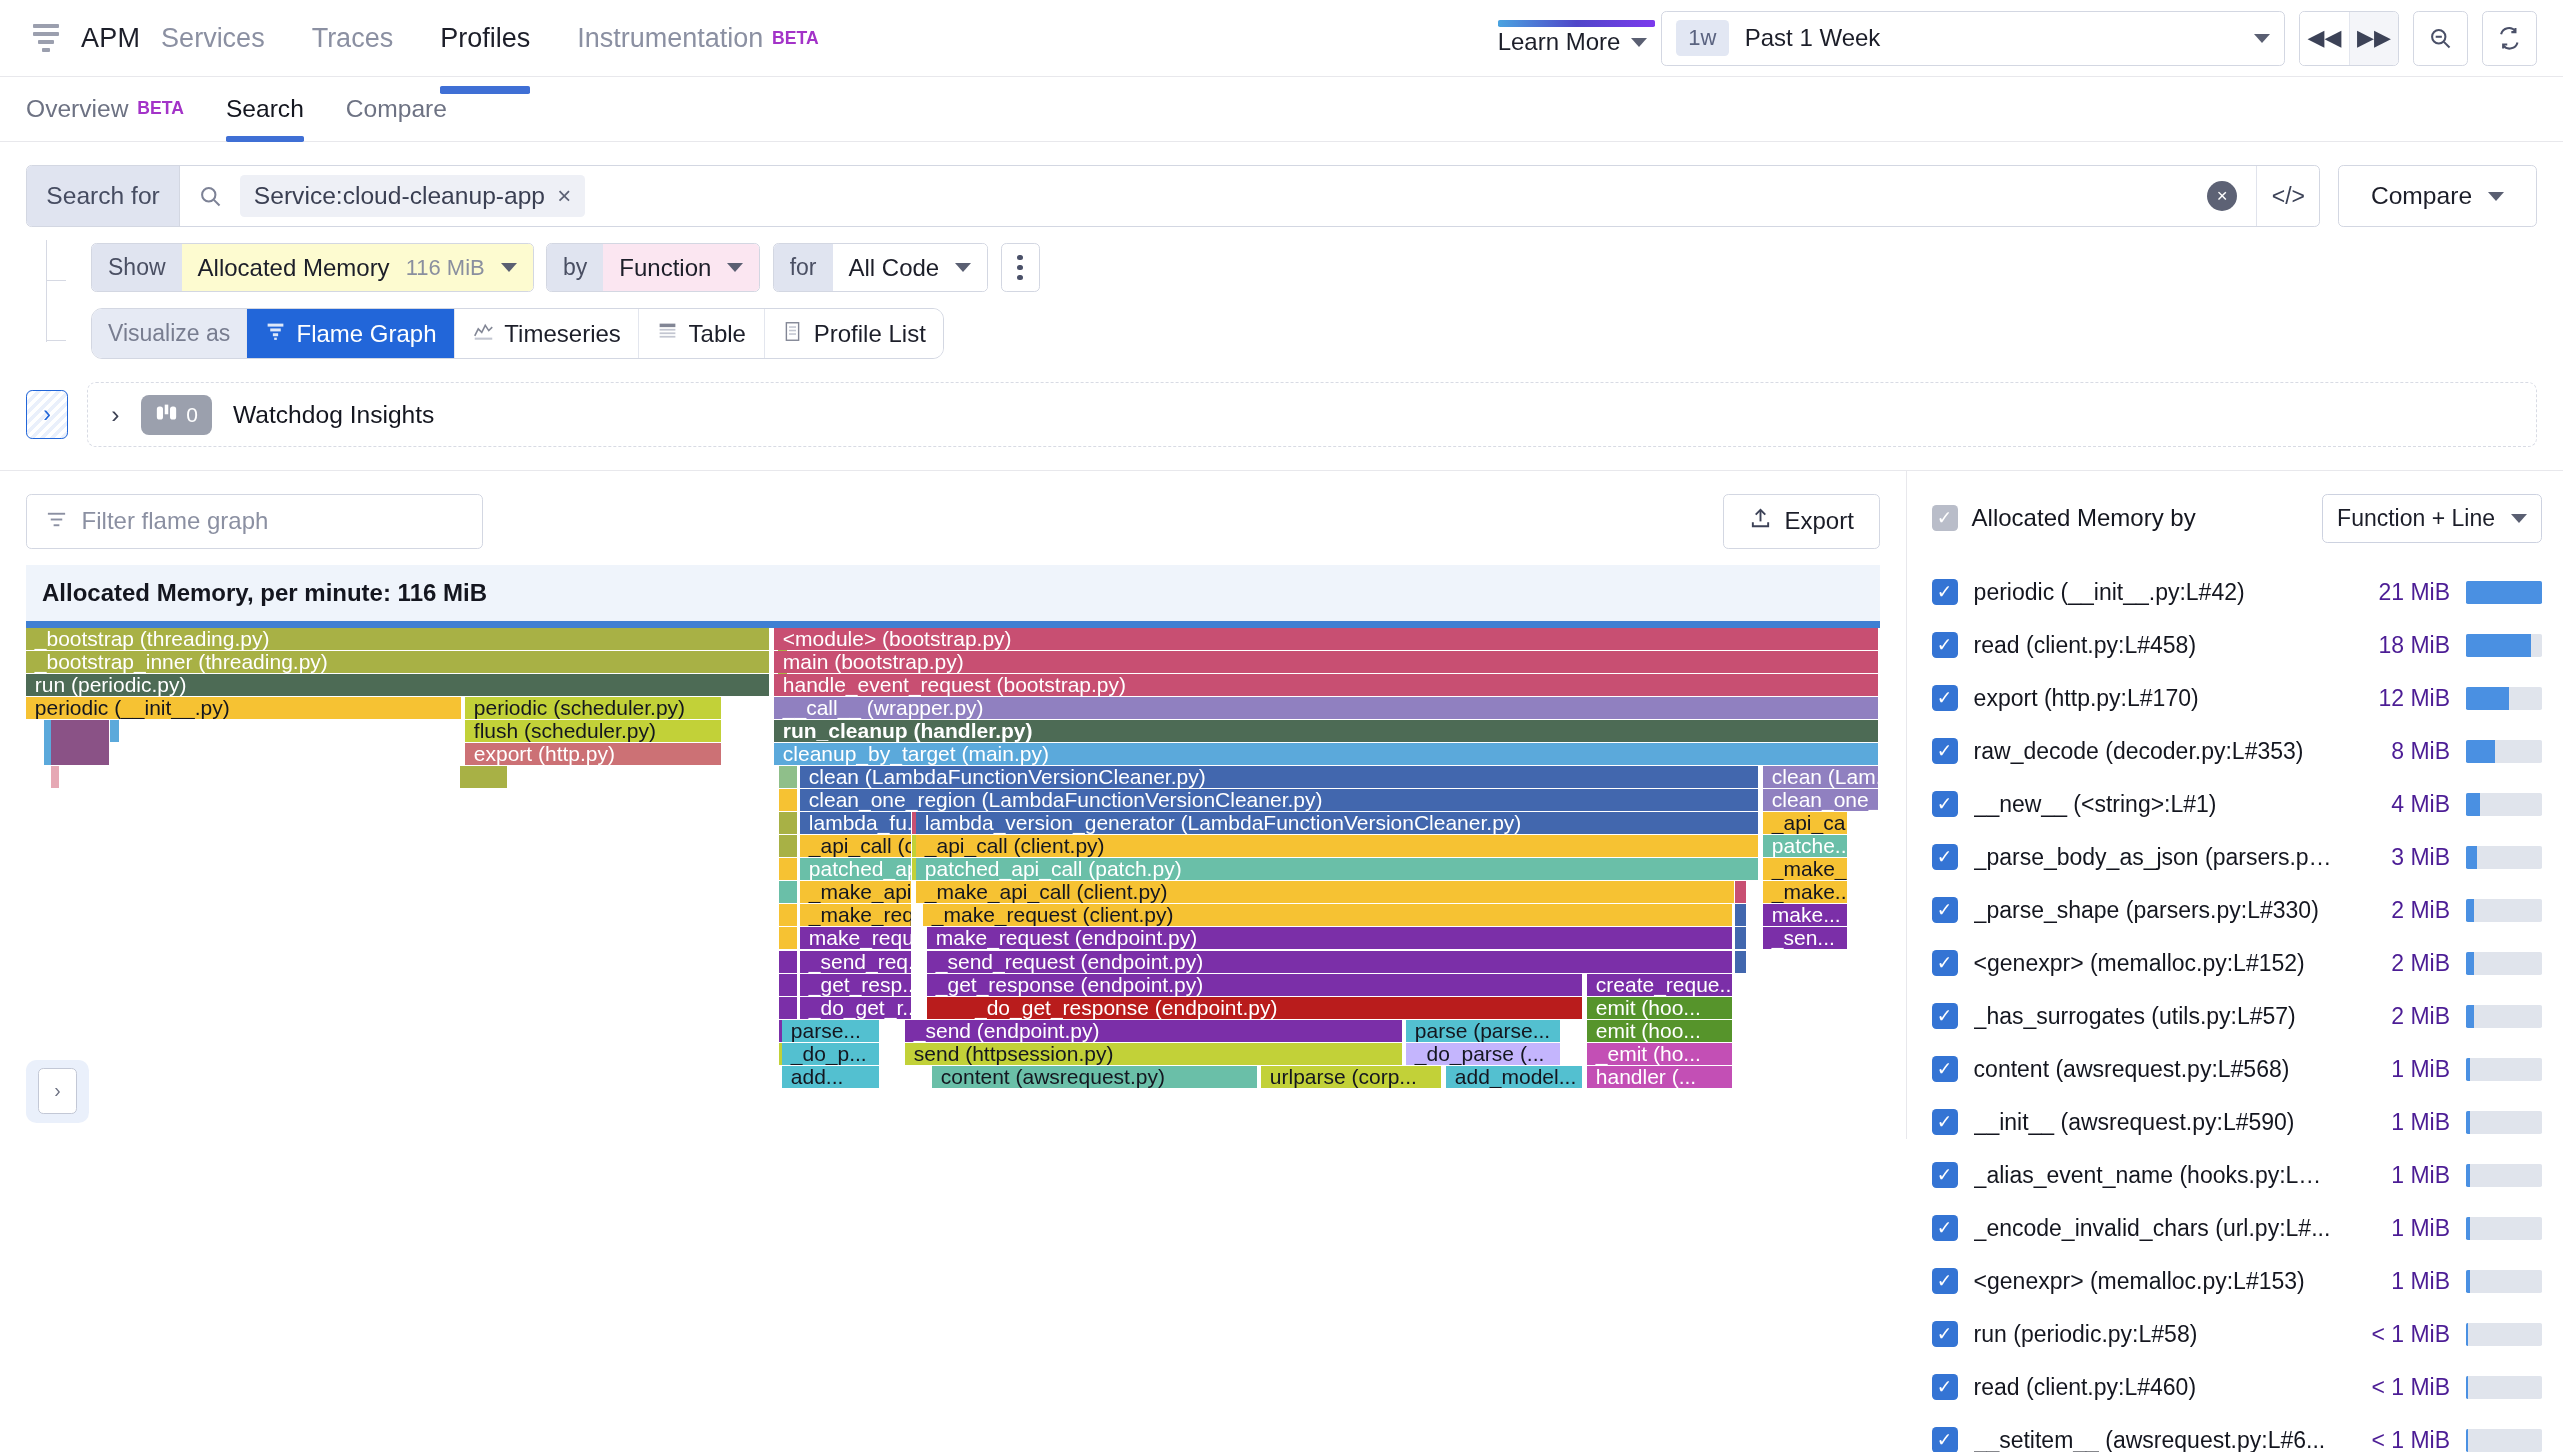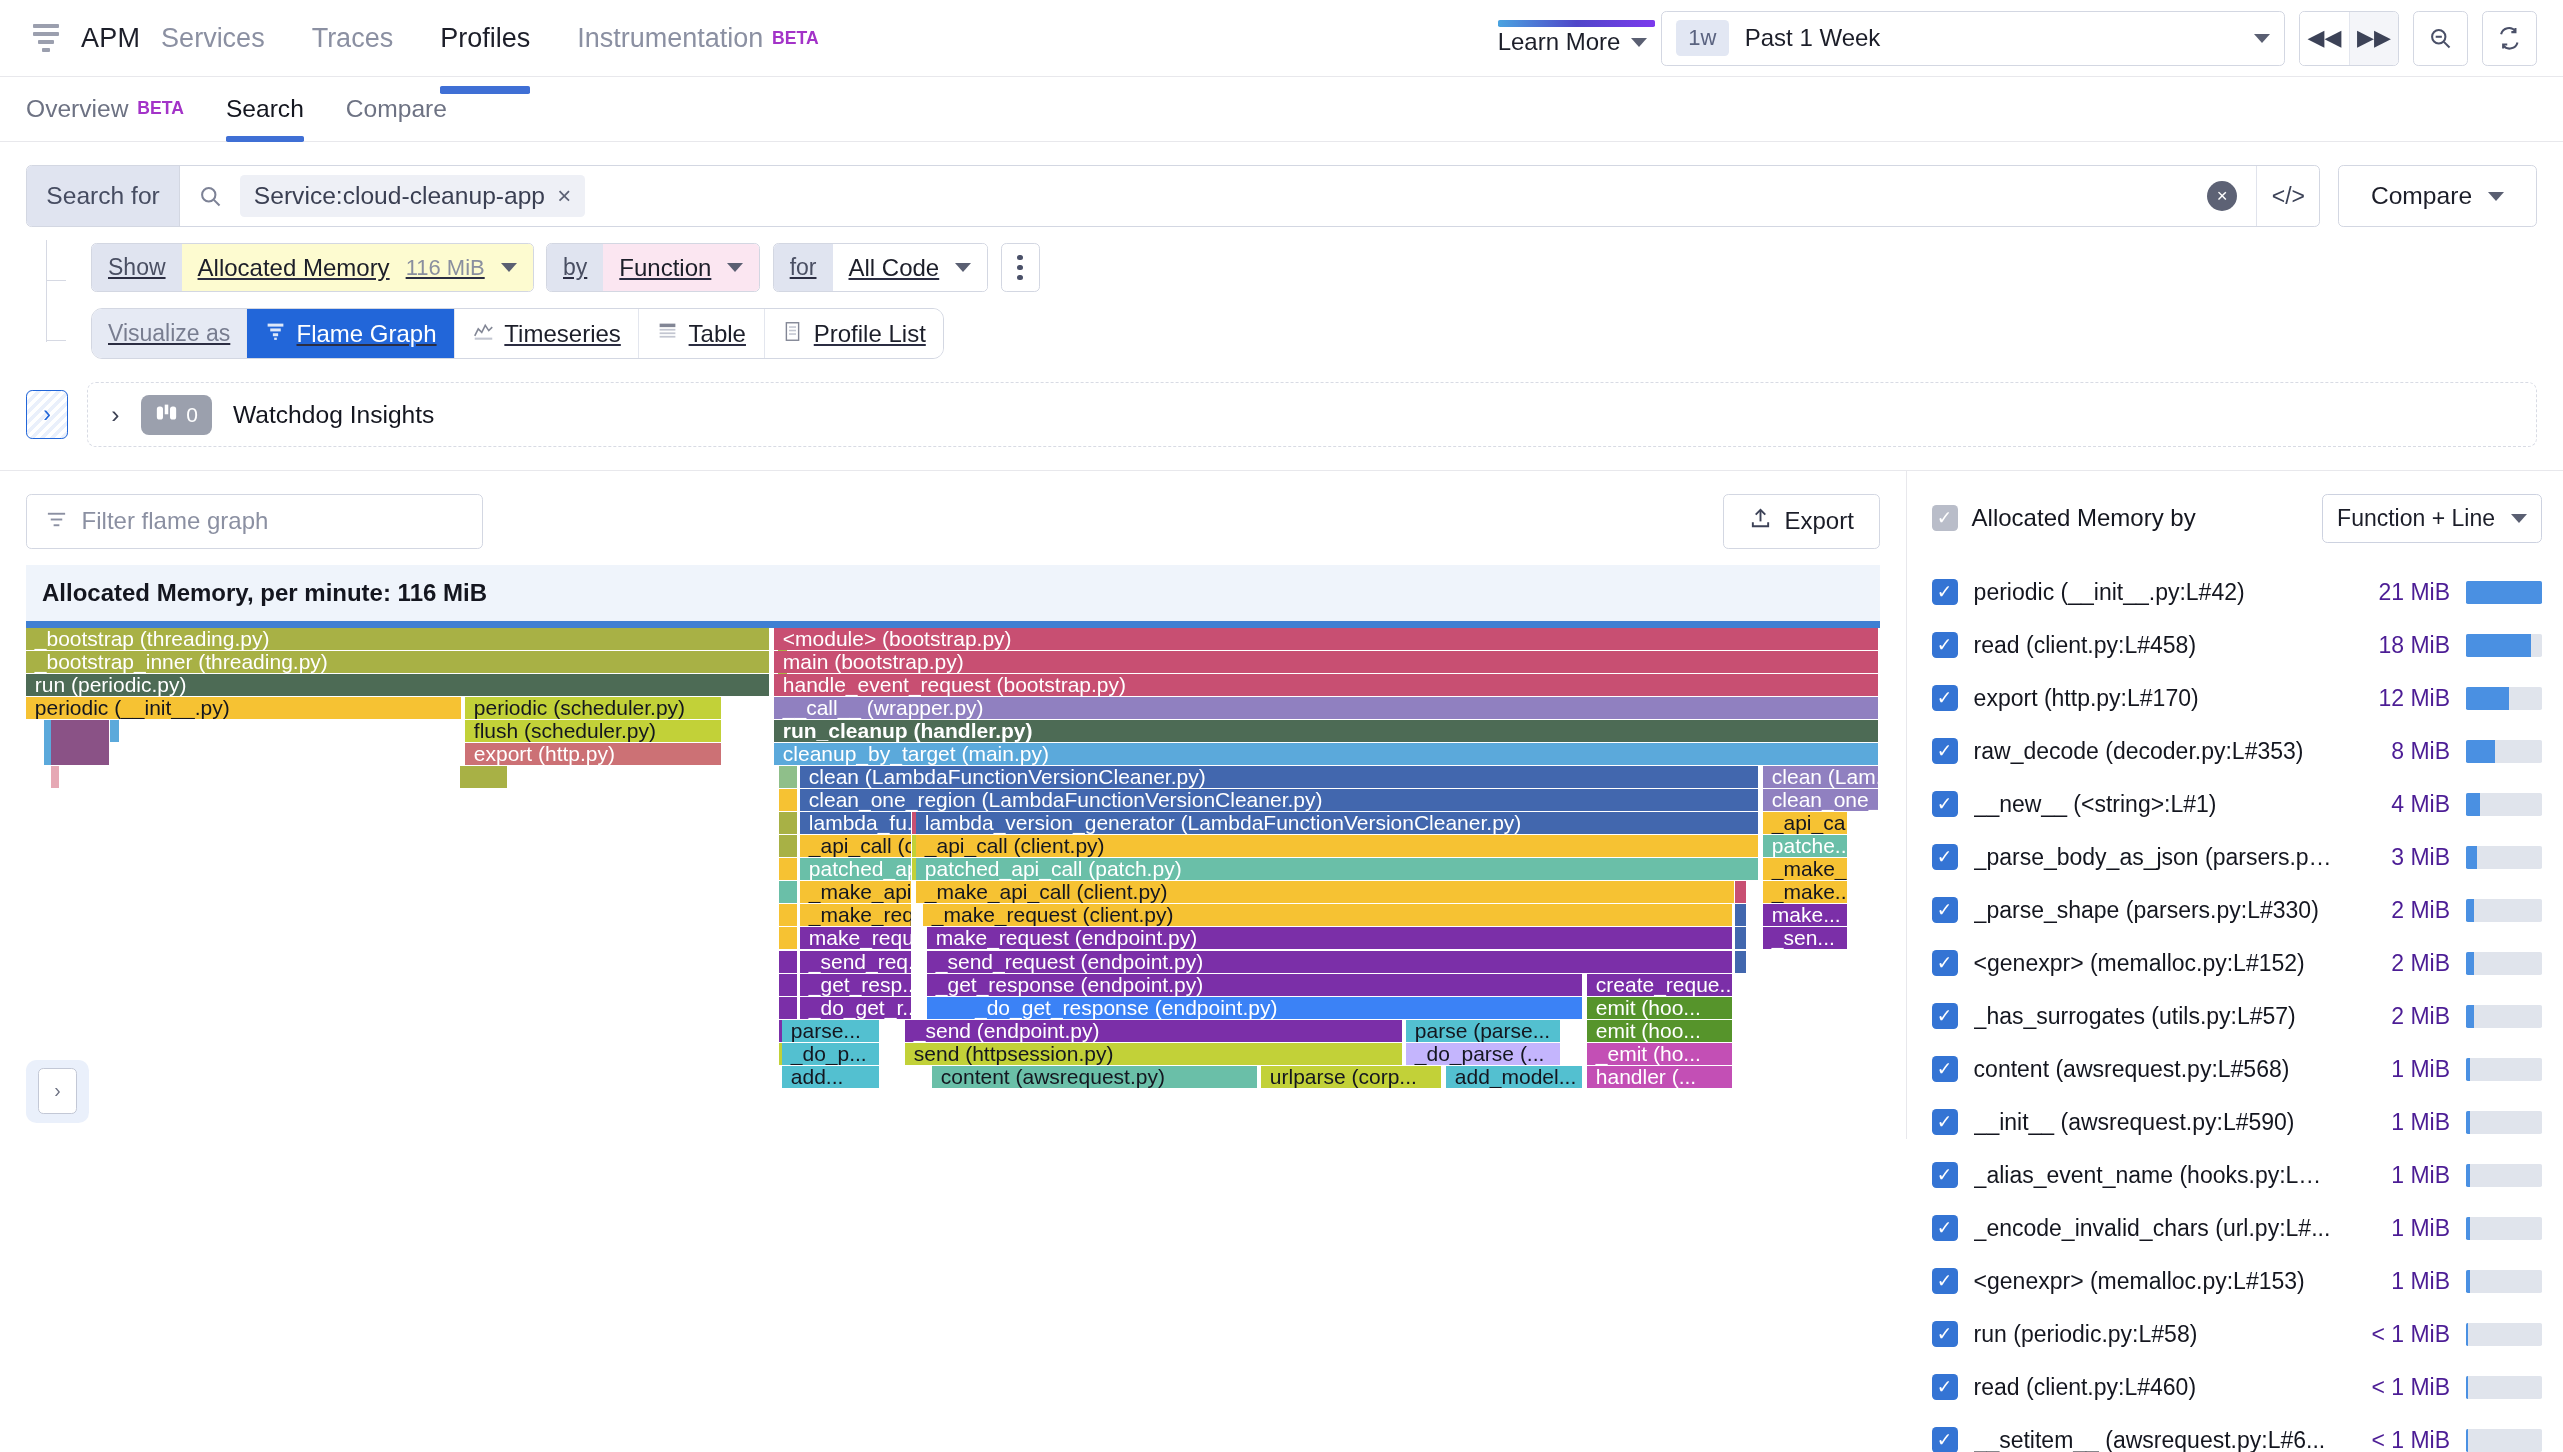--- a/index.html
+++ b/index.html
@@ -75,21 +75,21 @@
   .sb-right { margin-left:auto; display:flex; align-items:center; height:100%;}
   .clear-circ { width:30px;height:30px;border-radius:50%;background:#5d6275;color:#fff;
      display:flex;align-items:center;justify-content:center;font-size:18.5px;margin-right:19.3px; cursor:pointer;}
   .code-btn { width:63px; height:100%; border-left:0.9px solid #e0e3ec; display:flex;
      align-items:center;justify-content:center; color:#3c4257; font-size:23px; cursor:pointer;}
   .compare-btn { width:199px; height:62px; border:0.9px solid #d3d7e2; border-radius:5.3px;
      display:flex; align-items:center; justify-content:center; gap:16px; font-size:24.6px;
      color:#1c1e29; cursor:pointer; background:#fff;}
 
   
-  .filterwrap { padding: 0 26px; position:relative;text-decoration:underline; }
+  .filterwrap { padding: 0 26px; position:relative; }
   .frow { display:flex; align-items:center; margin-top:16px; margin-left: 65px; gap:0; position:relative;}
   .connector { position:absolute; left:46px; top:-3.5px; width:19.3px; height:102px;
      border-left:1.8px solid #d6d9e3; }
   .connector::after { content:""; position:absolute; left:0; top:40px; width:19.3px; height:1.8px; background:#d6d9e3;}
   .connector::before { content:""; position:absolute; left:0; top:100px; width:19.3px; height:1.8px; background:#d6d9e3;}
   .pillgroup { display:flex; align-items:stretch; border:0.9px solid #d3d7e2; border-radius:5.3px;
       overflow:hidden; height:49px; }
   .pl-label { background:#e0e4f0; color:#4a4f63; font-size:23px; display:flex;align-items:center; padding:0 16px;}
   .pl-val { display:flex; align-items:center; padding:0 16px; font-size:24px; color:#1c1e29; gap:16px;
       background:#fff; cursor:pointer;}
@@ -528,21 +528,21 @@
         </div>
         <div class="frame dk" style="left: 901px; top: 346px; width: 655px; height: 22px; background: rgb(123, 47, 168);">
           <span>_get_response (endpoint.py)</span>
         </div>
         <div class="frame dk" style="left: 1561px; top: 346px; width: 145px; height: 22px; background: rgb(123, 47, 168);">
           <span>create_reque...</span>
         </div>
         <div class="frame dk" style="left: 774px; top: 369px; width: 111px; height: 22px; background: rgb(123, 47, 168);">
           <span>_do_get_r...</span>
         </div>
-        <div class="frame dk" style="left: 901px; top: 369px; width: 655px; height: 22px; background: #3b82f6; padding-left: 48px;">
+        <div class="frame dk" style="left: 901px; top: 369px; width: 655px; height: 22px; background: #b91c1c; padding-left: 48px;">
           <span>_do_get_response (endpoint.py)</span>
         </div>
         <div class="frame dk" style="left: 1561px; top: 369px; width: 145px; height: 22px; background: rgb(86, 148, 43);">
           <span>emit (hoo...</span>
         </div>
         <div class="frame lt" style="left: 756px; top: 392px; width: 97px; height: 22px; background: rgb(83, 192, 208);">
           <span>parse...</span>
         </div>
         <div class="frame dk" style="left: 879px; top: 392px; width: 497px; height: 22px; background: rgb(123, 47, 168);">
           <span>_send (endpoint.py)</span>

